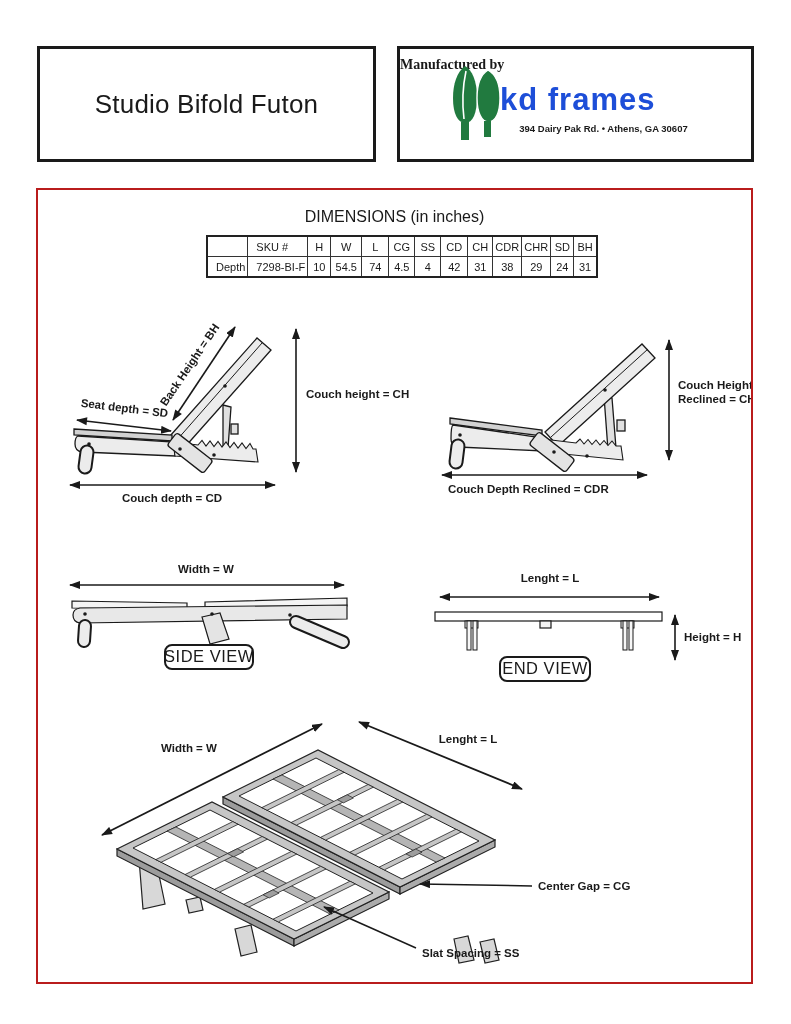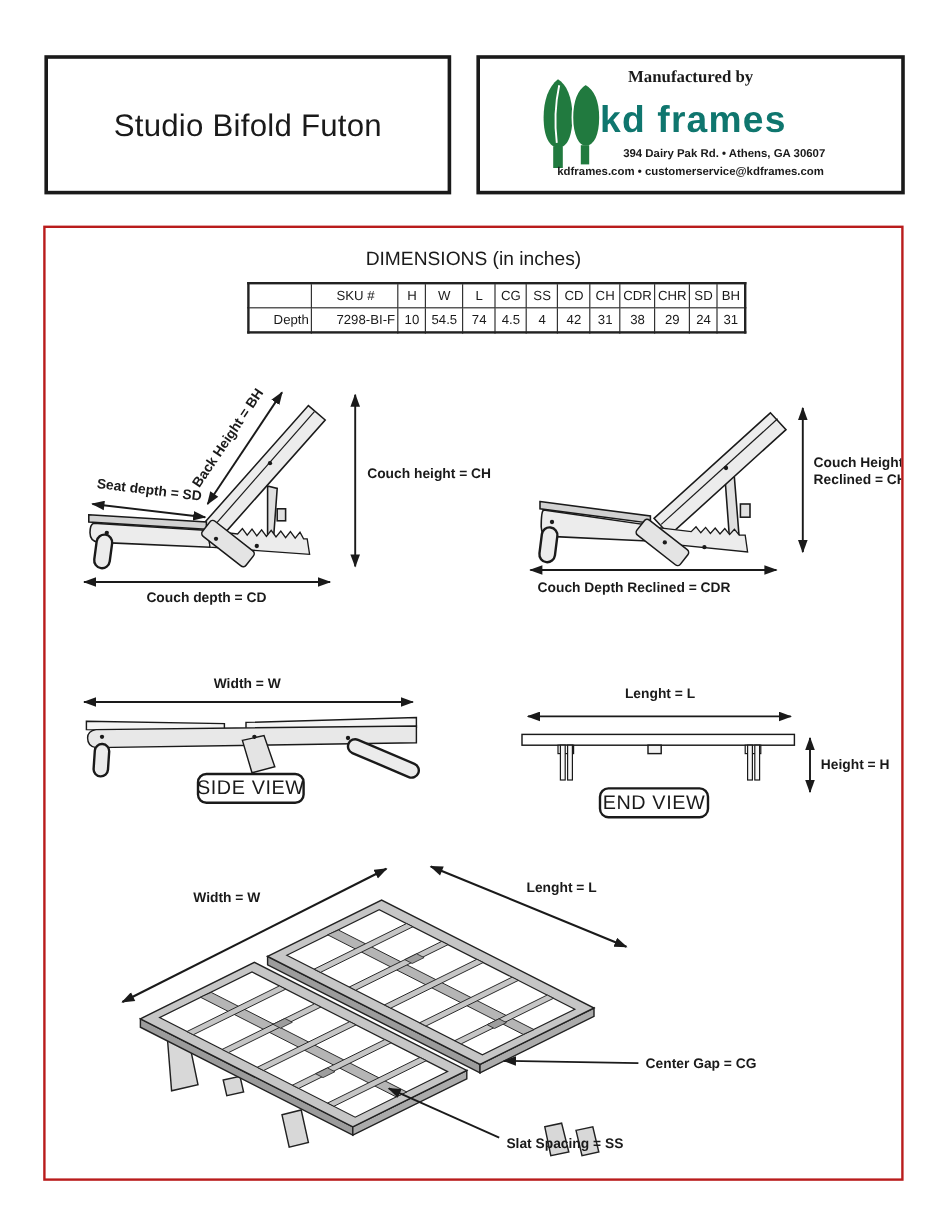--- a/index.html
+++ b/index.html
@@ -11,27 +11,27 @@
     position:absolute;left:37px;top:46px;width:333px;height:110px;
     border:3px solid #1a1a1a;display:flex;flex-direction:column;
     align-items:center;justify-content:center;gap:30px;text-align:center;
   }
   .title-box .line{font-size:26px;letter-spacing:0.2px;}
   .logo-box{
     position:absolute;left:397px;top:46px;width:351px;height:110px;
     border:3px solid #1a1a1a;
   }
   .manufactured{
-    position:absolute;left:0;top:8px;width:100%;text-align:center;
+    position:absolute;left:0;top:8px;width:100%;
     font-family:"Liberation Serif",serif;font-weight:bold;font-size:14px;
   }
   .trees{position:absolute;left:52px;top:16px;}
   .brand{
     position:absolute;left:100px;top:33px;width:200px;
-    font-size:31px;font-weight:bold;color:#0f766e;letter-spacing:1px;
+    font-size:31px;font-weight:bold;color:#1d4ed8;letter-spacing:1px;
   }
   .addr1{position:absolute;left:0;top:74px;width:100%;text-align:center;
     font-size:9.5px;font-weight:bold;padding-left:28px;}
   .addr2{position:absolute;left:0;top:89px;width:100%;text-align:center;
     font-size:9.5px;font-weight:bold;}
   .main-box{
     position:absolute;left:36px;top:188px;width:713px;height:792px;
     border:2px solid #b91c1c;
   }
   .dim-heading{
@@ -39,21 +39,21 @@
     font-size:16px;
   }
   table.dims{
     position:absolute;left:168px;top:45px;border-collapse:collapse;
     font-size:11px;border:2px solid #222;
   }
   table.dims th,table.dims td{
     border:1px solid #333;text-align:center;padding:0 2px;height:19px;
     font-weight:normal;white-space:nowrap;
   }
-  table.dims th.sku,table.dims td.lft{text-align:left;padding-left:20px;}
+  table.dims th.sku,table.dims td.lft{text-align:left;padding-left:8px;}
   svg.diagram{position:absolute;left:0;top:0;}
   svg .lbl{font-family:"Liberation Sans",sans-serif;font-size:11.5px;font-weight:bold;fill:#1a1a1a;}
   svg .viewlbl{font-family:"Liberation Sans",sans-serif;font-size:16.5px;font-weight:normal;fill:#1a1a1a;letter-spacing:0.5px;}
 </style>
 </head>
 <body>
 
 <div class="title-box">
   <div class="line">Studio Bifold Futon</div>
 </div>
@@ -62,21 +62,20 @@
   <div class="manufactured">Manufactured by</div>
   <svg class="trees" width="54" height="78" viewBox="0 0 54 78">
     <path d="M13,1 C5,7 1,19 1,33 C1,49 6,58 13,58 C21,58 25,48 25,32 C25,16 20,5 13,1 Z" fill="#217a3f"></path>
     <path d="M36,5 C28,10 25,20 25,33 C25,48 30,57 36,57 C44,57 48,47 48,33 C48,18 43,9 36,5 Z" fill="#217a3f" stroke="#ffffff" stroke-width="1.4"></path>
     <path d="M14,6 C11,20 10,38 12,54" stroke="#ffffff" stroke-width="1.6" fill="none"></path>
     <rect x="9" y="57" width="8" height="18" fill="#217a3f"></rect>
     <rect x="32" y="56" width="7" height="16" fill="#217a3f"></rect>
   </svg>
   <div class="brand">kd frames</div>
   <div class="addr1">394 Dairy Pak Rd. • Athens, GA  30607</div>
-  <div class="addr2">kdframes.com • customerservice@kdframes.com</div>
 </div>
 
 <div class="main-box">
   <div class="dim-heading">DIMENSIONS (in inches)</div>
 
   <table class="dims">
     <colgroup>
       <col style="width:33px">
         <col style="width:58px">
         <col style="width:23px">

